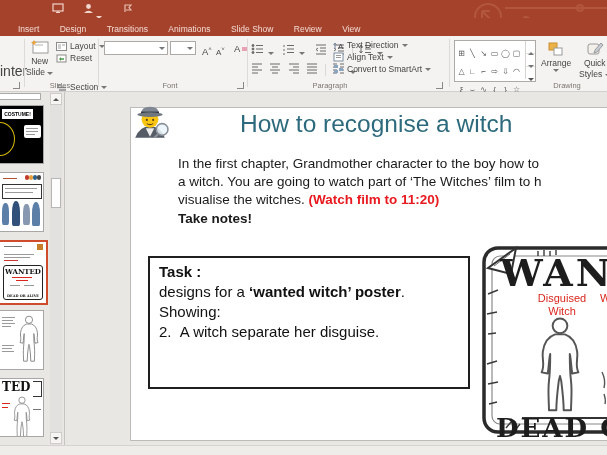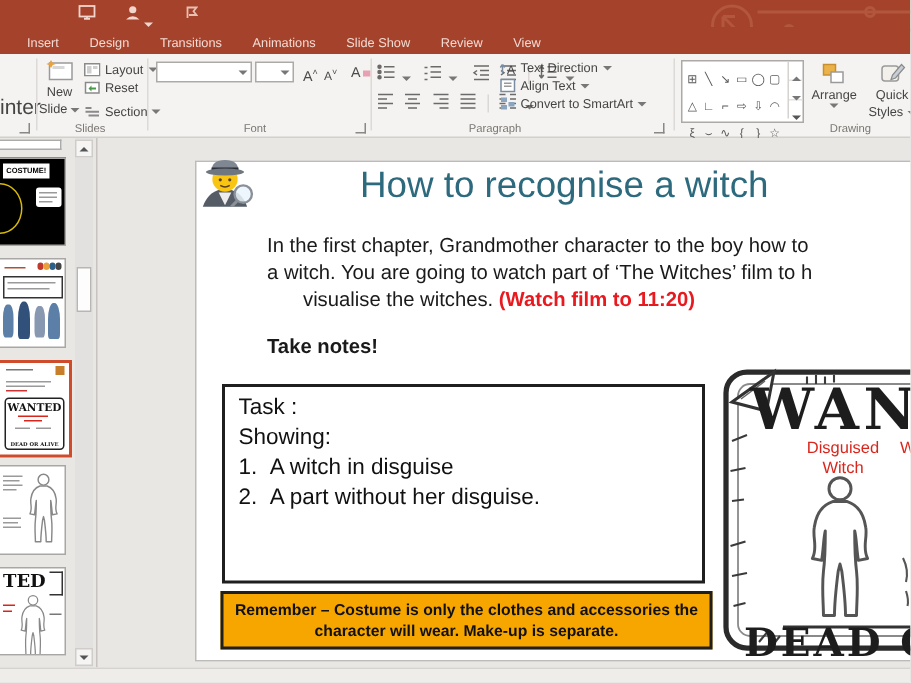--- a/index.html
+++ b/index.html
@@ -120,21 +120,21 @@
       <span>Layout</span>
         <span class="dda"></span>
     </div>
     <div class="rbtn" style="left:56px;top:17px;">
       <svg width="11" height="9">
           <rect x="1" y="1" width="9" height="7" fill="#fff" stroke="#8a8a8a"></rect>
           <path d="M3,5 l2,-2 v1.3 h3 v1.4 h-3 v1.3 Z" fill="#4a9a4a"></path>
         </svg>
       <span>Reset</span>
     </div>
-    <div class="rbtn" style="left:56px;top:33px;">
+    <div class="rbtn" style="left:56px;top:46px;">
       <svg width="11" height="9">
           <path d="M1,2 h4 M1,4.5 h9 M3,7 h7" stroke="#8a8a8a" stroke-width="1.4"></path>
         </svg>
       <span>Section</span>
         <span class="dda"></span>
     </div>
     <div class="glabel" style="left:30px;width:60px;">Slides</div>
     <div class="gsep" style="left:98px;"></div>
 
     <div class="combo" style="left:104px;top:5px;width:62px;">
@@ -373,36 +373,32 @@
     <rect x="9.5" y="5.2" width="17" height="2.6" fill="#2b2f36"></rect>
     <ellipse cx="18" cy="8" rx="12" ry="2.2" fill="#6E7680"></ellipse>
     <circle cx="29.5" cy="22" r="5.5" fill="#EAF4FB" fill-opacity="0.85" stroke="#8A8F98" stroke-width="1.5"></circle>
     <path d="M25.5,26.5 L22,30" stroke="#8A8F98" stroke-width="2"></path>
   </svg>
 
   <div class="slidetitle">How to recognise a witch</div>
 
   <div class="bodyline" style="top:156px;">In the first chapter, Grandmother character to the boy how to</div>
   <div class="bodyline" style="top:174px;">a witch. You are going to watch part of ‘The Witches’ film to h</div>
-  <div class="bodyline" style="top:192px;margin-left:24px;">
+  <div class="bodyline" style="top:192px;">
     <span>visualise the witches. </span><span class="redbold">(Watch film to 11:20)</span>
   </div>
-  <div class="bodyline" style="top:223px;font-weight:bold;">Take notes!</div>
+  <div class="bodyline" style="top:211px;font-weight:bold;">Take notes!</div>
 
   <div class="taskbox">
-    <div style="font-weight:normal;">Task :</div>
+    <div style="font-weight:bold;">Task :</div>
+    <div><span>designs for a </span><span style="font-weight:bold;">‘wanted witch’ poster</span><span>.</span></div>
     <div>Showing:</div>
-    <div><span>1.</span>&nbsp;&nbsp;<span>A witch in disguise</span></div>
-    <div><span>2.</span>&nbsp;&nbsp;<span>A part without her disguise.</span></div>
-  </div>
-
-  <div class="yellowbox">
-    <div>Remember – Costume is only the clothes and accessories the</div>
-    <div>character will wear. Make-up is separate.</div>
-  </div>
+    <div><span>2.</span>&nbsp;&nbsp;<span>A witch separate her disguise.</span></div>
+  </div>
+
 
   <svg class="abs" style="left:476px;top:232px;" width="164" height="209" viewBox="0 0 164 209">
     <rect x="8" y="16" width="170" height="184" rx="14" fill="#fff" stroke="#2b2b2b" stroke-width="3.5"></rect>
     <rect x="16" y="24" width="154" height="168" rx="8" fill="none" stroke="#8a8a8a" stroke-width="1.2"></rect>
     <g stroke="#3a3a3a" stroke-width="1.4">
       <path d="M12,62 L22,58"></path>
         <path d="M11,82 L21,80"></path>
         <path d="M12,102 L20,101"></path>
       <path d="M11,132 L21,129"></path>
         <path d="M12,152 L22,150"></path>

